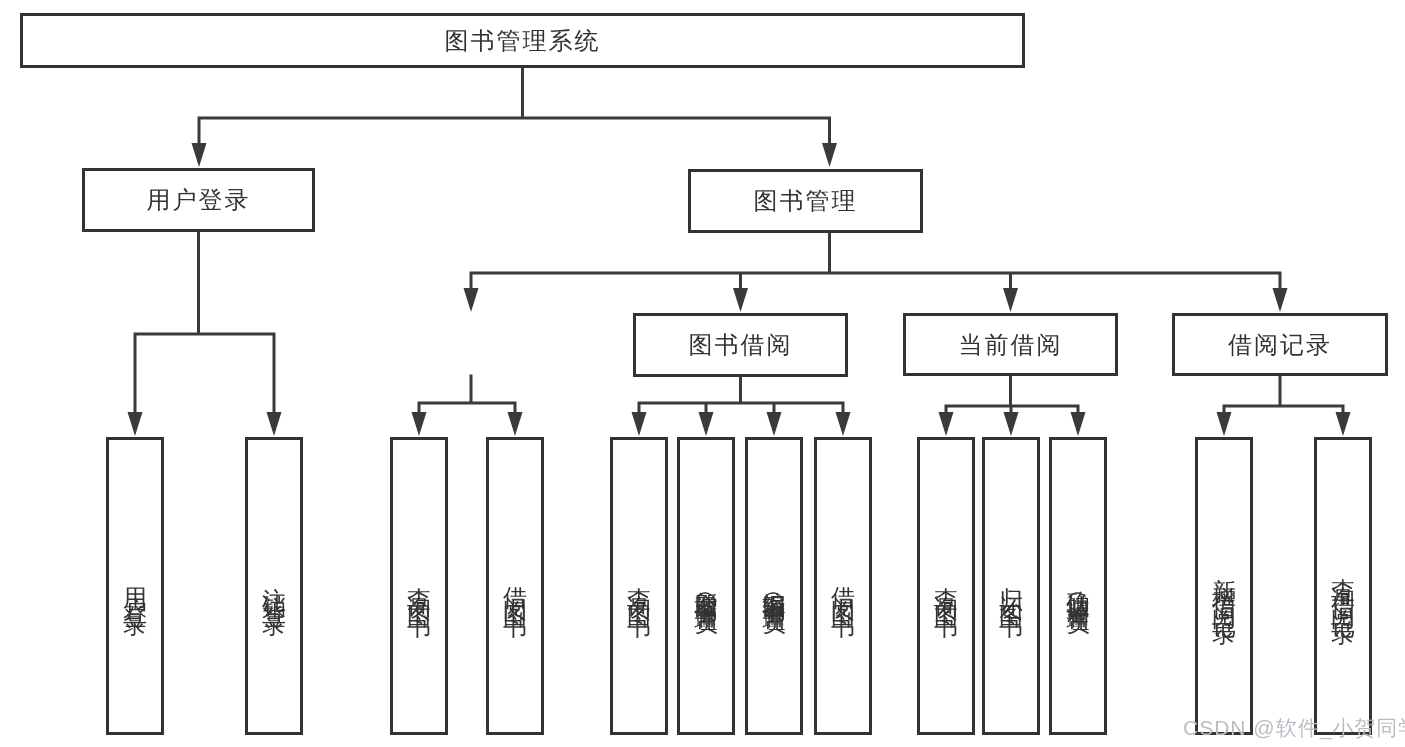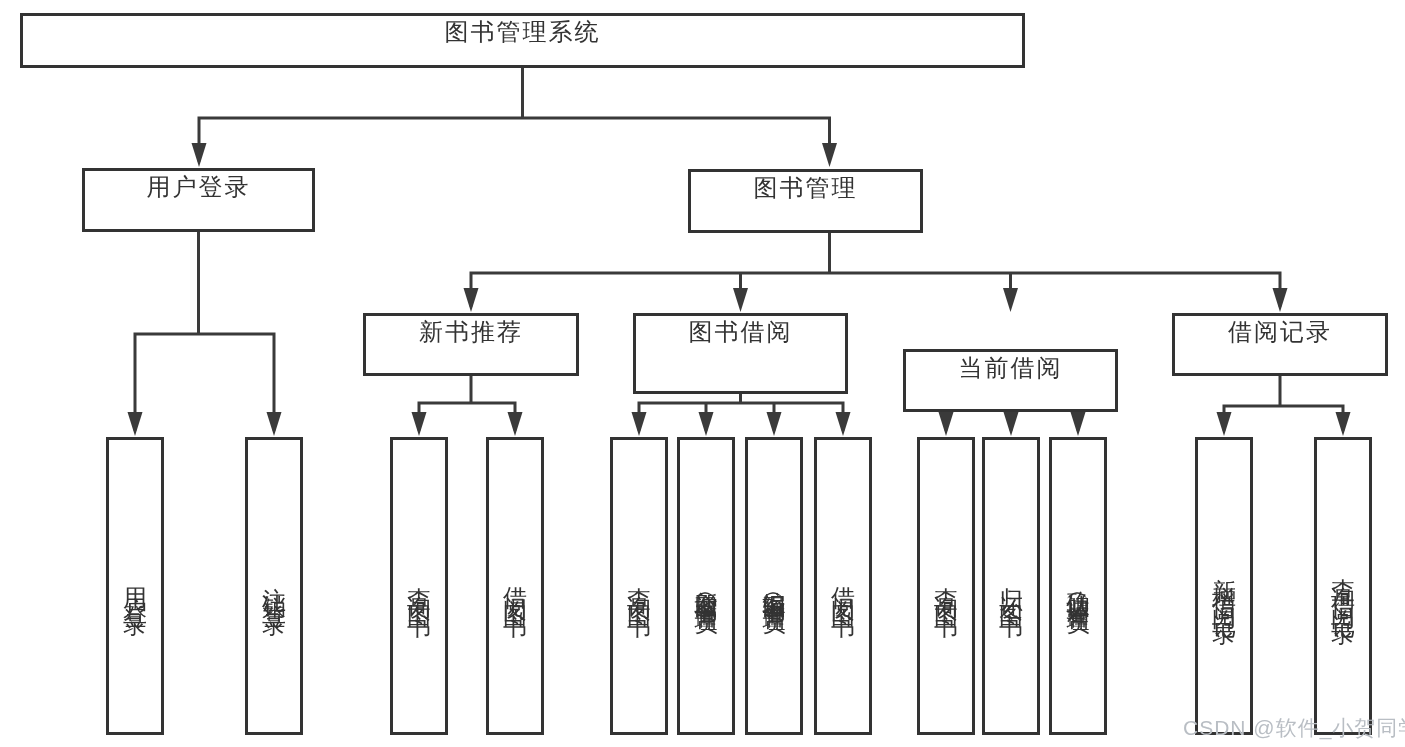--- a/index.html
+++ b/index.html
@@ -9,21 +9,21 @@
     background:#ffffff;
     font-family:"Liberation Sans","DejaVu Sans",sans-serif;
     overflow:hidden;
   }
   #wires{position:absolute;left:0;top:0;z-index:1;}
   #wires path{stroke:#3a3a3a;stroke-width:3;fill:none;stroke-linecap:square;}
   #wires polygon{fill:#3a3a3a;stroke:none;}
   .hbox{
     position:absolute;z-index:2;box-sizing:border-box;
     border:3px solid #333333;background:#ffffff;
-    display:flex;align-items:flex-start;justify-content:center;
+    display:flex;align-items:center;justify-content:center;
     font-size:24px;color:#333333;letter-spacing:2px;white-space:nowrap;
   }
   .vbox{
     position:absolute;z-index:2;box-sizing:border-box;
     width:58px;height:298px;top:437px;
     border:3px solid #333333;background:#ffffff;
     display:flex;align-items:center;justify-content:center;
   }
   .vlabel{
     writing-mode:vertical-rl;text-orientation:mixed;
@@ -95,27 +95,24 @@
     <span>图书管理系统</span>
   </div>
 
   <div class="hbox" style="left:82px;top:168px;width:233px;height:64px;">
     <span>用户登录</span>
   </div>
   <div class="hbox" style="left:688px;top:169px;width:235px;height:64px;">
     <span>图书管理</span>
   </div>
 
-  <div class="hbox" style="left:363px;top:313px;width:216px;height:63px;">
-    <span>新书推荐</span>
-  </div>
-  <div class="hbox" style="left:633px;top:313px;width:215px;height:81px;">
+  <div class="hbox" style="left:633px;top:313px;width:215px;height:64px;">
     <span>图书借阅</span>
   </div>
-  <div class="hbox" style="left:903px;top:313px;width:215px;height:63px;margin-top:36px;">
+  <div class="hbox" style="left:903px;top:313px;width:215px;height:63px;">
     <span>当前借阅</span>
   </div>
   <div class="hbox" style="left:1172px;top:313px;width:216px;height:63px;">
     <span>借阅记录</span>
   </div>
 
   <div class="vbox" style="left:106px;">
     <span class="vlabel">用户登录</span>
   </div>
   <div class="vbox" style="left:245px;">

